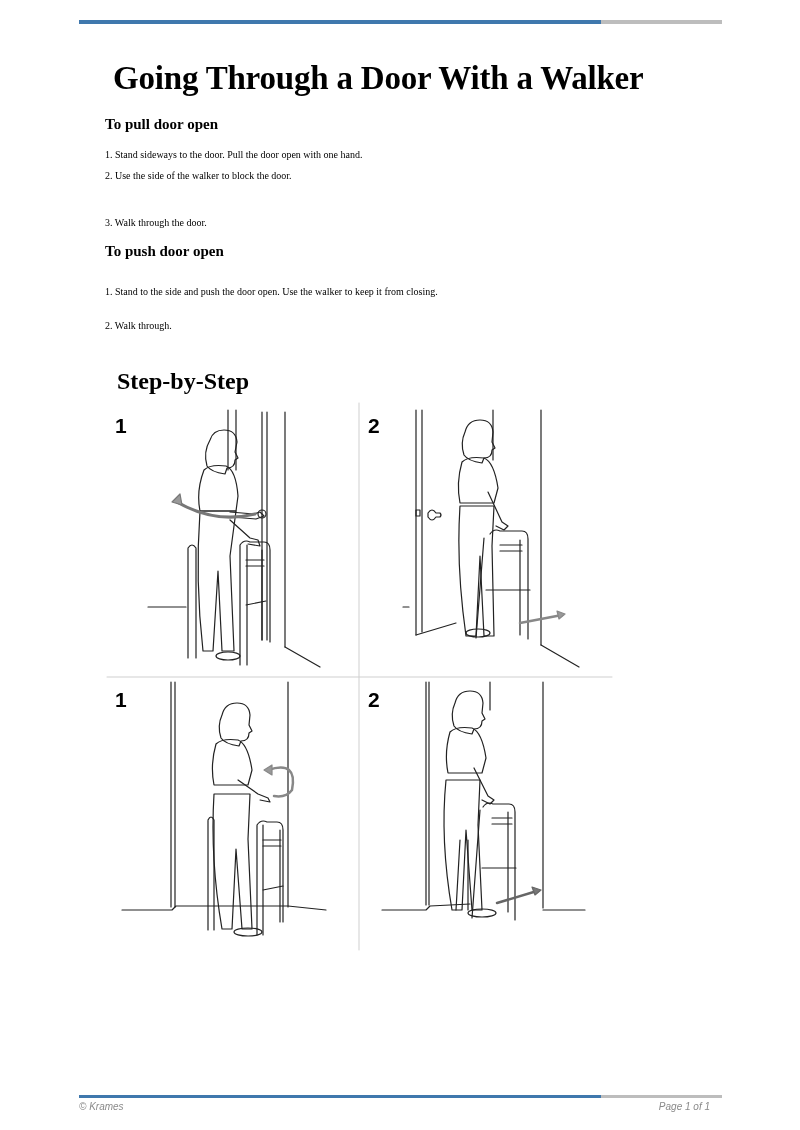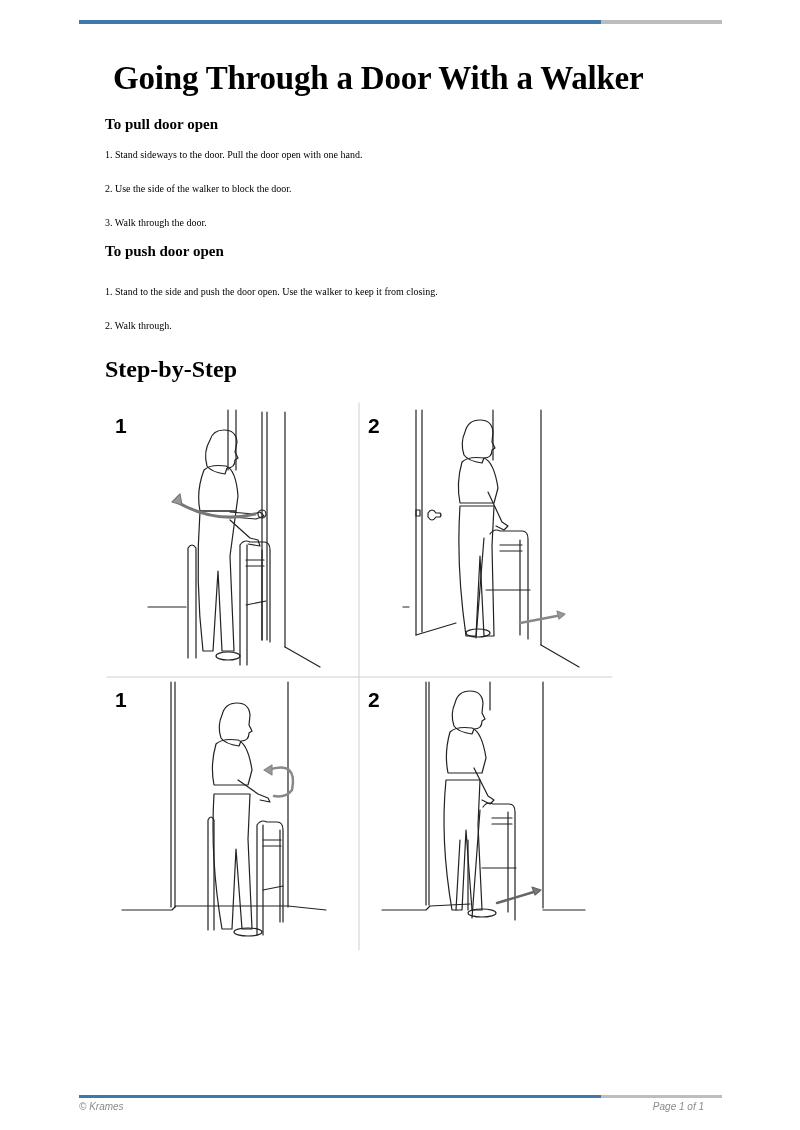--- a/index.html
+++ b/index.html
@@ -10,42 +10,42 @@
   .bar .grey { background: #bdbdbd; height: 100%; }
   #top-bar { left: 79px; top: 20px; width: 643px; }
   #top-bar .blue { width: 522px; } #top-bar .grey { width: 121px; }
   #bottom-bar { left: 79px; top: 1095px; width: 643px; height: 3px; }
   #bottom-bar .blue { width: 522px; } #bottom-bar .grey { width: 121px; }
 
   h1 { position: absolute; left: 105px; top: 52px; margin: 8px;
        font-size: 33px; font-weight: bold; letter-spacing: -0.2px; }
   .sub { position: absolute; left: 105px; margin: 0; font-size: 15px; font-weight: bold; }
   .step { position: absolute; left: 105px; margin: 0; font-size: 10px; }
-  h2 { position: absolute; left: 105px; top: 356px; margin: 0; font-size: 24px; font-weight: bold; }
+  h2 { position: absolute; left: 105px; top: 356px; margin: 12px; font-size: 24px; font-weight: bold; }
 
   #illus { position: absolute; left: 0; top: 0; width: 800px; height: 1130px; pointer-events: none; }
   .panel-num { position: absolute; font-family: "Liberation Sans", sans-serif;
                font-weight: bold; font-size: 21px; }
 
   .footer { position: absolute; top: 1101px; font-family: "Liberation Sans", sans-serif;
             font-style: italic; font-size: 10px; color: #8a8a8a; }
 </style>
 </head>
 <body>
 
 <div id="top-bar" class="bar">
   <div class="blue"></div>
   <div class="grey"></div>
 </div>
 
 <h1>Going Through a Door With a Walker</h1>
 
 <p class="sub" style="top:116px">To pull door open</p>
 <p class="step" style="top:149px">1. Stand sideways to the door. Pull the door open with one hand.</p>
-<p class="step" style="top:183px">2. Use the side of the walker to block the door.</p>
+<p class="step" style="top:170px">2. Use the side of the walker to block the door.</p>
 <p class="step" style="top:217px">3. Walk through the door.</p>
 
 <p class="sub" style="top:243px">To push door open</p>
 <p class="step" style="top:286px">1. Stand to the side and push the door open. Use the walker to keep it from closing.</p>
 <p class="step" style="top:320px">2. Walk through.</p>
 
 <h2>Step-by-Step</h2>
 
 <div class="panel-num" style="left:115px;top:414px">1</div>
 <div class="panel-num" style="left:368px;top:414px">2</div>
@@ -151,13 +151,13 @@
     <path d="M497 903 l40 -12" stroke="#666" stroke-width="2.5"></path>
     <path d="M541 890 l-9 -3 l3 8z" fill="#777" stroke="#666"></path>
   </g>
 </svg>
 
 <div id="bottom-bar" class="bar">
   <div class="blue"></div>
   <div class="grey"></div>
 </div>
 <div class="footer" style="left:79px">© Krames</div>
-<div class="footer" style="right:96px">Page 1 of 1</div>
+<div class="footer" style="right:90px">Page 1 of 1</div>
 
 </body></html>

